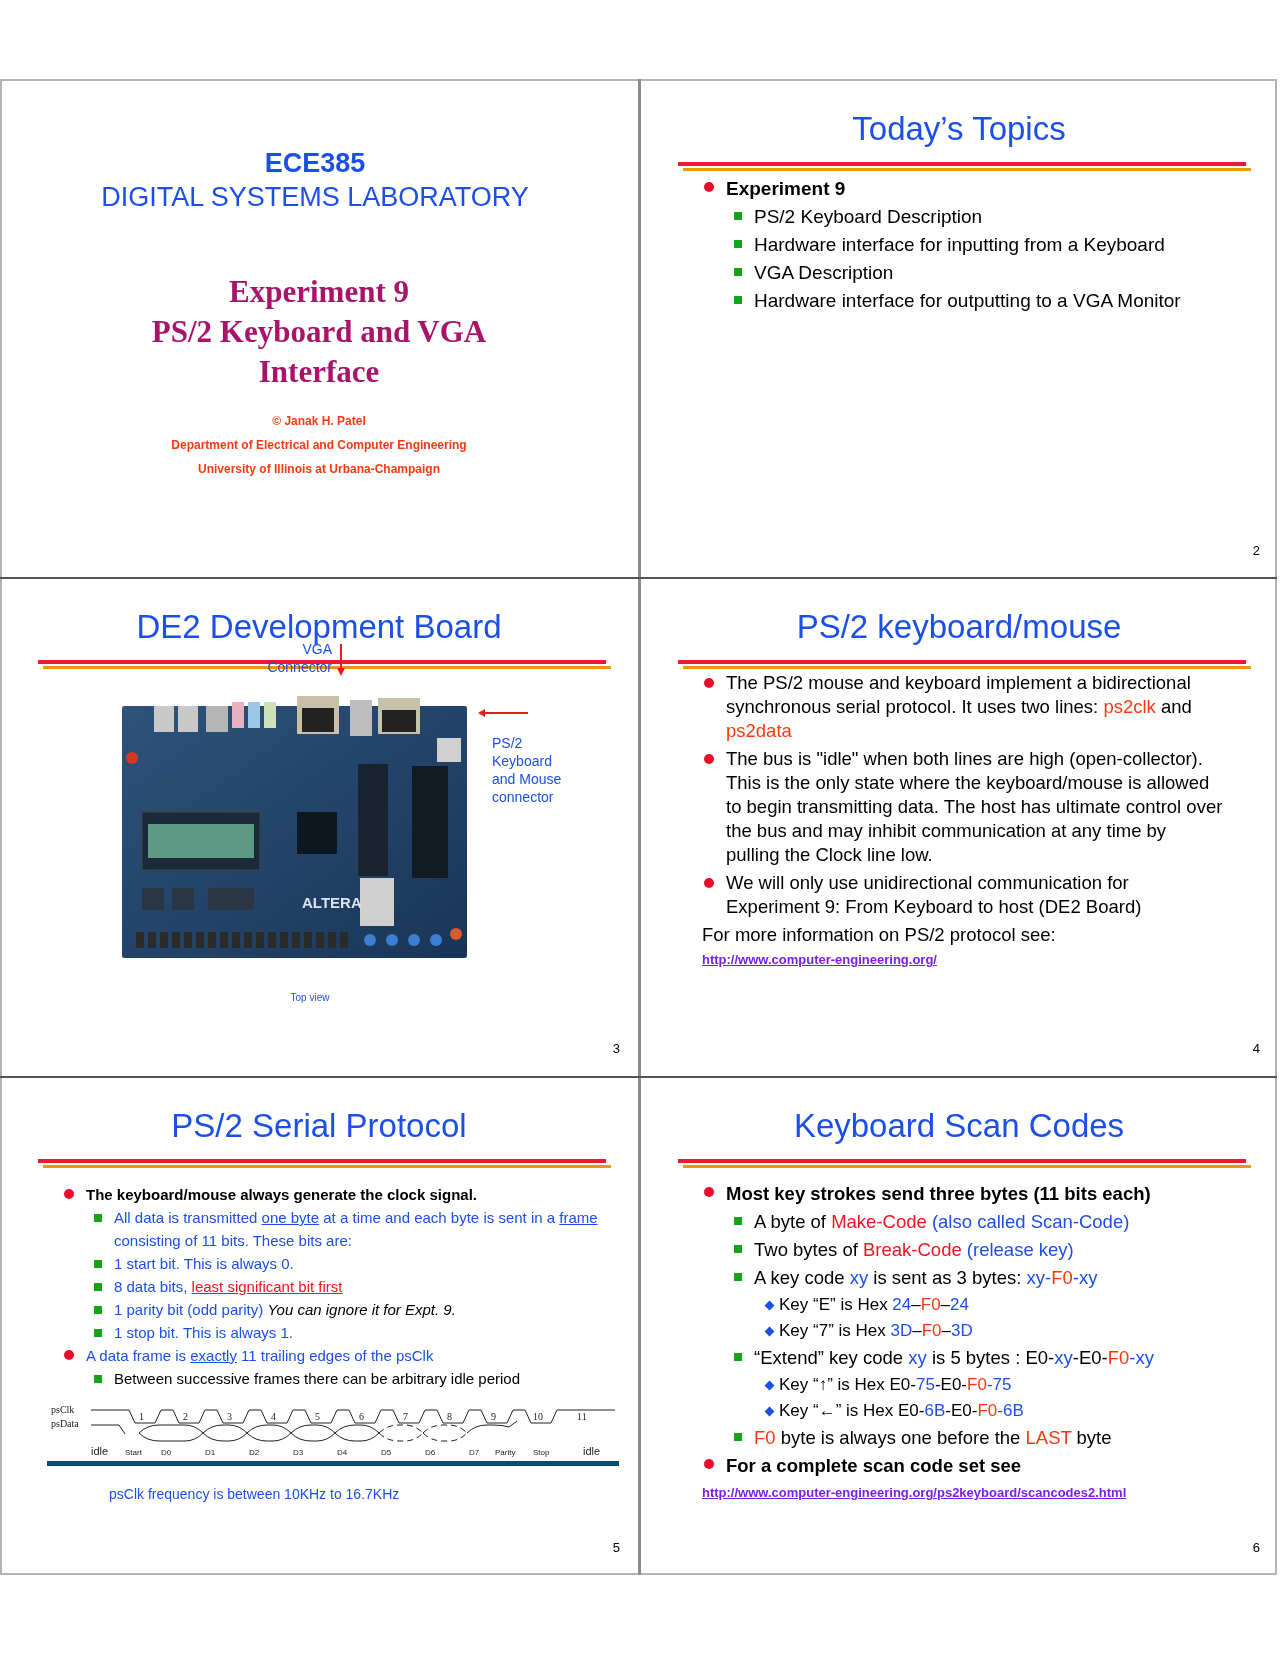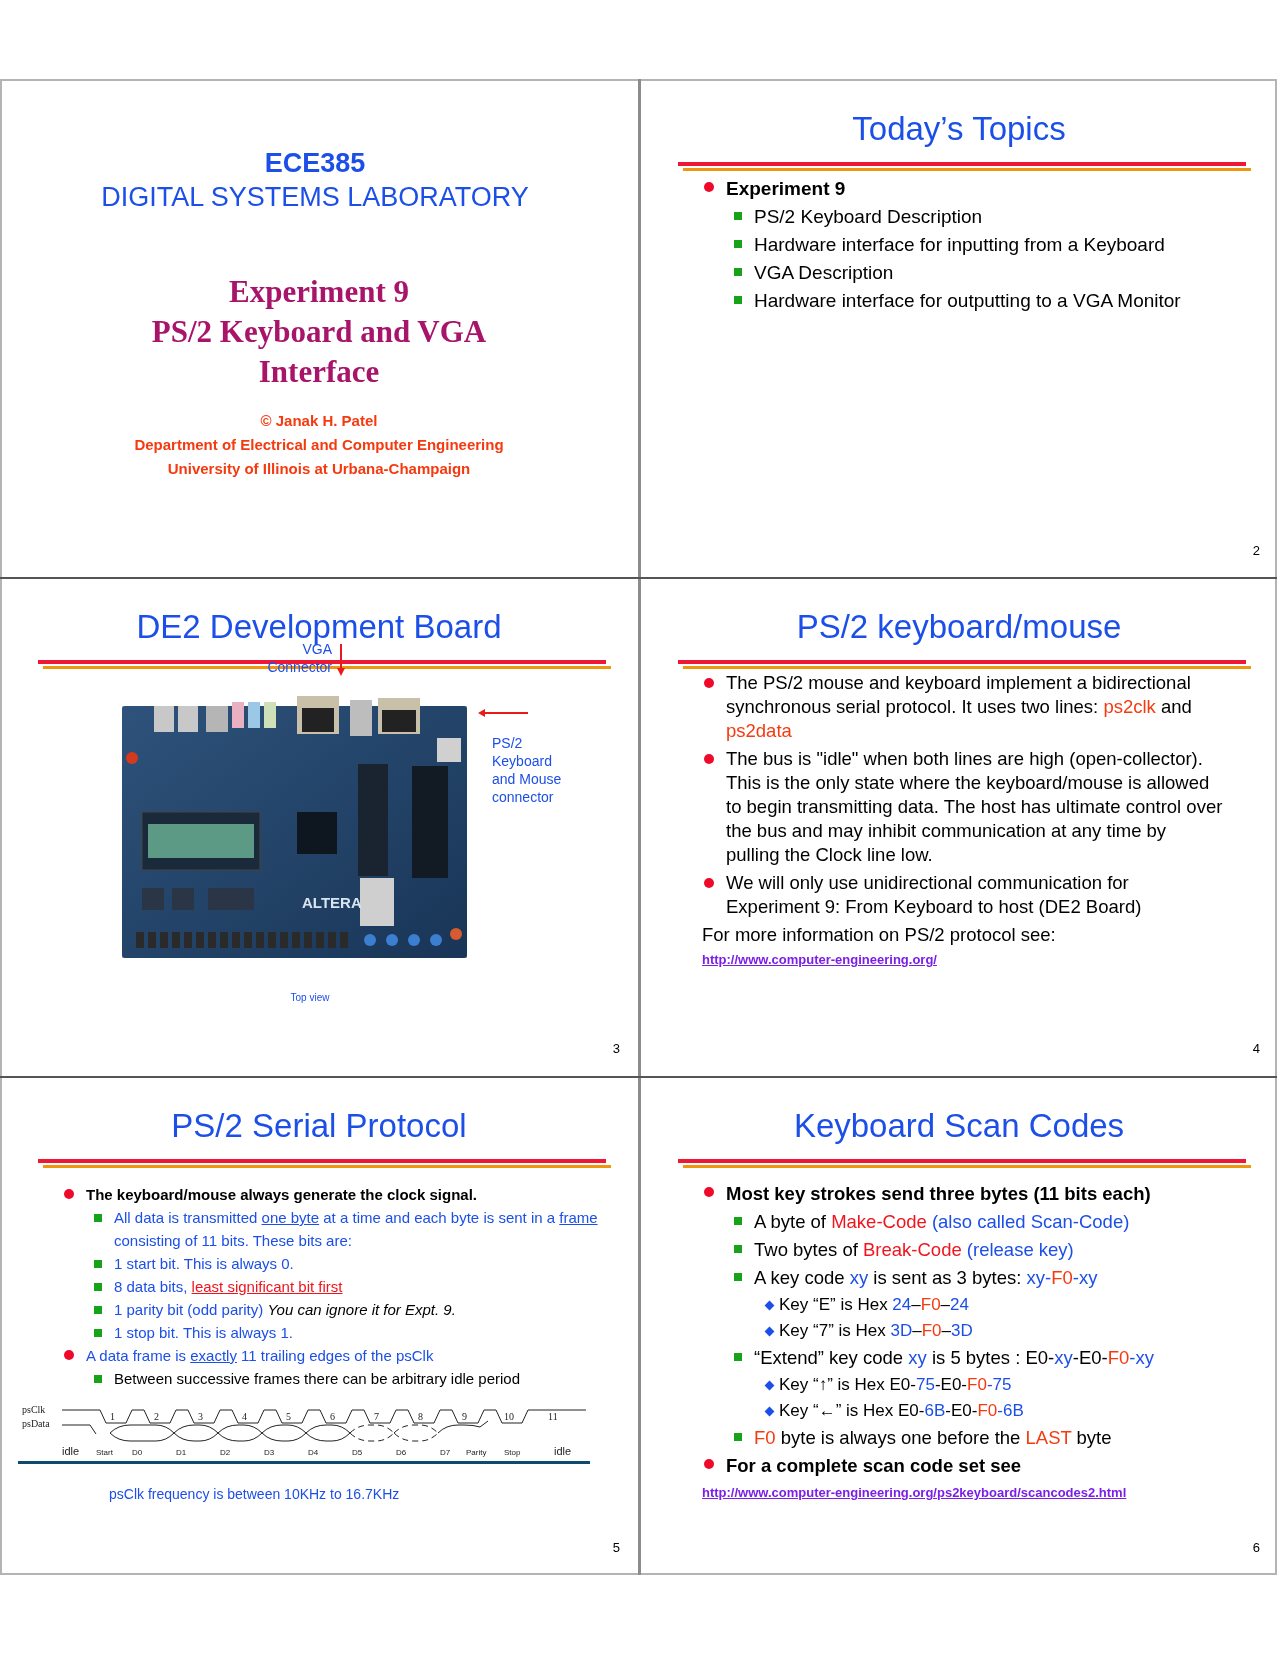--- a/index.html
+++ b/index.html
@@ -19,21 +19,21 @@
   .b3{position:relative;padding-left:13px;}
   .b3::before{content:"";position:absolute;left:0;width:7px;height:7px;background:#1c4fe8;transform:rotate(45deg);}
   .blue{color:#1c4fe8;}
   .red{color:#f0141e;}
   .ored{color:#f53a10;}
   .u{text-decoration:underline;}
   .link{color:#7a1ee8;text-decoration:underline;font-weight:bold;font-size:13px;}
   
   .s1-course{position:absolute;left:0;right:8px;text-align:center;color:#1c4fe8;}
   .s1-exp{position:absolute;left:0;right:0;text-align:center;color:#a8146a;font-family:"Liberation Serif",serif;font-weight:bold;font-size:31px;line-height:40px;}
-  .s1-cred{position:absolute;left:0;right:0;text-align:center;color:#f53a10;font-weight:bold;font-size:15px;line-height:24px;}
+  .s1-cred{position:absolute;left:0;right:0;text-align:center;color:#f53a10;font-weight:bold;font-size:12px;line-height:24px;}
 </style>
 </head>
 <body>
 
 <div class="grid" data-name="handout-frame"></div>
 <div class="vline" data-name="column-divider"></div>
 <div class="hline" style="top:577px" data-name="row-divider"></div>
 <div class="hline" style="top:1076px" data-name="row-divider"></div>
 
 <div class="slide" style="left:0;top:80px" data-name="slide-1-title">
@@ -178,21 +178,21 @@
       <div class="b2" data-name="sub-item"><span data-name="text">8 data bits, </span><span class="red u" data-name="emphasis-lsb-first">least significant bit first</span></div>
       <div class="b2" data-name="sub-item"><span data-name="text">1 parity bit (odd parity) </span><span style="color:#000;font-style:italic" data-name="note-italic">You can ignore it for Expt. 9.</span></div>
       <div class="b2" data-name="sub-item">1 stop bit.  This is always 1.</div>
     </div>
     <div class="b1 blue" style="font-weight:normal;" data-name="bullet-item"><span data-name="text">A data frame is </span><span class="u" data-name="emphasis-exactly">exactly</span><span data-name="text"> 11 trailing edges of the psClk</span></div>
     <div style="padding-left:30px;">
       <div class="b2" data-name="sub-item">Between successive frames there can be arbitrary idle period</div>
     </div>
   </div>
 
-  <div style="position:absolute;left:18px;top:324px;width:572px;height:60px;border-bottom:3px solid #0c4a6e;" data-name="timing-diagram">
+  <div style="position:absolute;left:47px;top:324px;width:572px;height:60px;border-bottom:5px solid #0c4a6e;" data-name="timing-diagram">
     <svg width="572" height="60" viewBox="0 0 572 60" style="position:absolute;left:0;top:0">
       <g stroke="#222" fill="none" stroke-width="1">
         <polyline points="44,9 82,9 88,22 108,22 114,9 126,9 132,22 152,22 158,9 170,9 176,22 196,22 202,9 214,9 220,22 240,22 246,9 258,9 264,22 284,22 290,9 302,9 308,22 328,22 334,9 346,9 352,22 372,22 378,9 390,9 396,22 416,22 422,9 434,9 440,22 460,22 466,9 478,9 484,22 504,22 510,9 568,9"></polyline>
         <polyline points="44,24 72,24 78,33"></polyline>
         <path d="M92,32 Q100,24 112,24 L138,24 Q148,24 156,32 Q148,40 138,40 L112,40 Q100,40 92,32"></path>
         <path d="M156,32 Q164,24 176,24 L182,24 Q192,24 200,32 Q192,40 182,40 L176,40 Q164,40 156,32"></path>
         <path d="M200,32 Q208,24 220,24 L226,24 Q236,24 244,32 Q236,40 226,40 L220,40 Q208,40 200,32"></path>
         <path d="M244,32 Q252,24 264,24 L270,24 Q280,24 288,32 Q280,40 270,40 L264,40 Q252,40 244,32"></path>
         <path d="M288,32 Q296,24 308,24 L314,24 Q324,24 332,32 Q324,40 314,40 L308,40 Q296,40 288,32"></path>
         <path d="M332,32 Q340,24 352,24 L358,24 Q368,24 376,32 Q368,40 358,40 L352,40 Q340,40 332,32" stroke-dasharray="6 4"></path>

